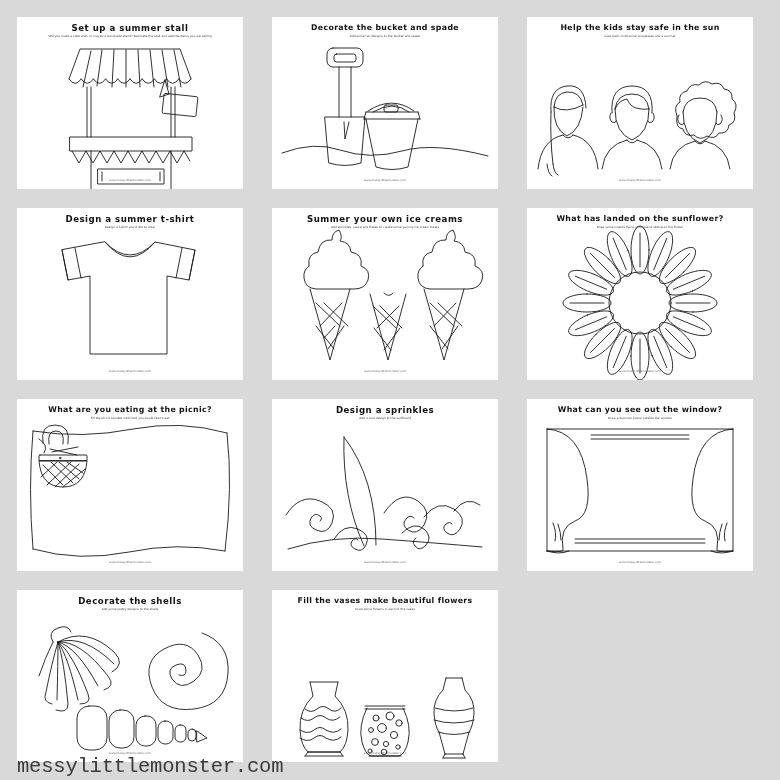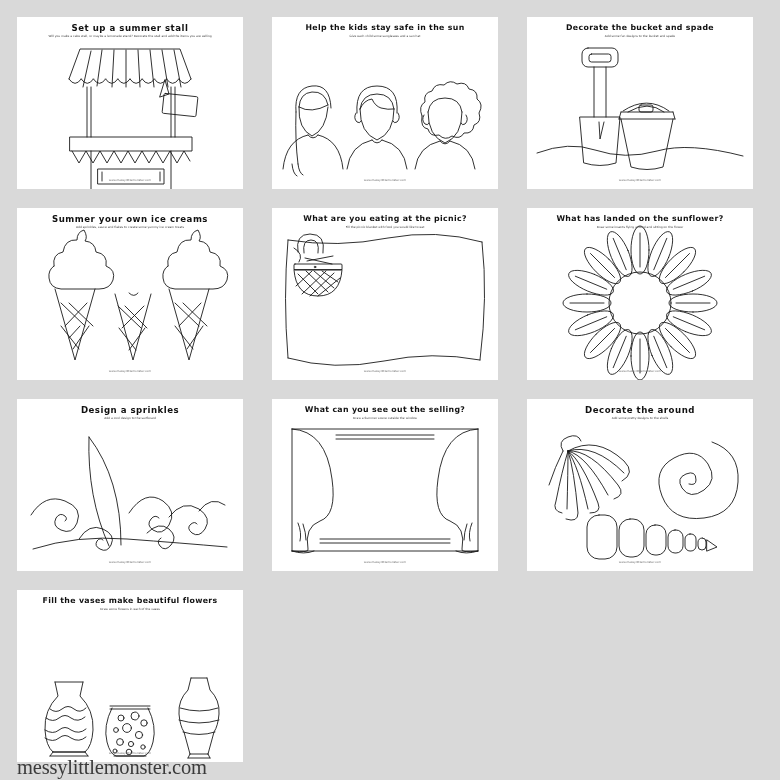--- a/index.html
+++ b/index.html
@@ -79,21 +79,21 @@
     stroke-linecap:round;
     stroke-linejoin:round;
     vector-effect:non-scaling-stroke;
   }
   .brand{
     position:absolute;
     left:17px;
     bottom:3px;
     font-size:20.5px;
     color:#3a3a3a;
-    font-family:Liberation Serif, serif;
+    font-family:Liberation Mono, monospace;
     letter-spacing:-0.2px;
     line-height:1;
   }
 </style>
 </head>
 <body>
 
 <div id="board">
   <div class="grid">
 
@@ -134,60 +134,20 @@
           <rect x="81" y="152" width="66" height="15"></rect>
           <path d="M85 155 L85 164"></path>
             <path d="M143 155 L143 164"></path>
         </svg>
         <div class="wm">www.messylittlemonster.com</div>
       </div>
     </div>
 
     <div class="sheet">
       <div class="inner">
-        <div class="title small">Help the kids stay safe in the sun</div>
-        <div class="subtitle">Give each child some sunglasses and a sun hat</div>
-        <svg class="art" viewBox="0 0 226 172">
-
-          <path d="M24 95 q-2 -24 16 -26 q18 -2 19 22"></path>
-          <path d="M24 95 q-1 28 2 52"></path>
-          <path d="M20 147 q1 10 5 12"></path>
-          <path d="M26 147 q1 9 5 11"></path>
-          <path d="M27 90 q1 -14 13 -15 q13 -1 16 13"></path>
-          <path d="M27 90 q-1 22 13 29 q14 -6 16 -29"></path>
-          <path d="M27 90 q12 7 29 -2"></path>
-          <path d="M36 118 q5 6 10 0"></path>
-          <path d="M36 118 q-22 5 -25 34"></path>
-          <path d="M46 118 q22 5 25 34"></path>
-
-          <path d="M85 96 q-2 -27 20 -27 q22 0 20 27"></path>
-          <path d="M88 92 q2 -15 17 -15 q15 0 17 15"></path>
-          <path d="M88 92 q0 24 17 31 q17 -7 17 -31"></path>
-          <path d="M88 92 q4 -9 12 -10 q3 7 9 9 q7 2 13 1"></path>
-          <path d="M84 96 q-3 5 1 9 q3 2 4 -1"></path>
-          <path d="M126 96 q3 5 -1 9 q-3 2 -4 -1"></path>
-          <path d="M100 123 q5 6 10 0"></path>
-          <path d="M100 123 q-22 5 -25 29"></path>
-          <path d="M110 123 q22 5 25 29"></path>
-
-          <path d="M150 99 q-4 -10 3 -14 q-2 -9 7 -11 q3 -8 12 -6 q6 -6 13 -1 q9 -3 12 5 q9 1 8 10 q7 5 2 14 q3 9 -5 12 q-1 9 -10 8 q-4 7 -12 3 q-7 5 -13 -1 q-9 2 -11 -6 q-8 -1 -6 -13"></path>
-          <path d="M156 95 q2 -14 17 -14 q15 0 17 14"></path>
-          <path d="M156 95 q0 24 17 31 q17 -7 17 -31"></path>
-          <path d="M152 98 q-3 5 1 9 q3 2 4 -1"></path>
-          <path d="M194 98 q3 5 -1 9 q-3 2 -4 -1"></path>
-          <path d="M168 124 q5 6 10 0"></path>
-          <path d="M168 124 q-22 5 -25 28"></path>
-          <path d="M178 124 q22 5 25 28"></path>
-        </svg>
-        <div class="wm">www.messylittlemonster.com</div>
-      </div>
-    </div>
-
-    <div class="sheet">
-      <div class="inner">
         <div class="title small">Decorate the bucket and spade</div>
         <div class="subtitle">Add some fun designs to the bucket and spade</div>
         <svg class="art" viewBox="0 0 226 172">
           <path d="M10 136 q32 -12 58 -3 q30 10 62 1 q32 -9 86 5"></path>
           <rect x="55" y="31" width="36" height="19" rx="6"></rect>
           <rect x="62" y="37" width="22" height="8" rx="2.5"></rect>
           <path d="M67 50 L67 100"></path>
             <path d="M79 50 L79 100"></path>
           <path d="M53 100 L93 100 L89 146 q-16 5 -32 0 Z"></path>
           <path d="M72 105 L73 122 L77 105"></path>
@@ -197,21 +157,76 @@
           <path d="M94 95 L146 95"></path>
           <path d="M92 102 L148 102"></path>
           <path d="M94 95 L92 102"></path>
             <path d="M146 95 L148 102"></path>
           <path d="M94 102 L104 150 q16 5 32 0 L146 102"></path>
         </svg>
         <div class="wm">www.messylittlemonster.com</div>
       </div>
     </div>
 
-
+    <div class="sheet">
+      <div class="inner">
+        <div class="title small">Help the kids stay safe in the sun</div>
+        <div class="subtitle">Give each child some sunglasses and a sun hat</div>
+        <svg class="art" viewBox="0 0 226 172">
+
+          <path d="M24 95 q-2 -24 16 -26 q18 -2 19 22"></path>
+          <path d="M24 95 q-1 28 2 52"></path>
+          <path d="M20 147 q1 10 5 12"></path>
+          <path d="M26 147 q1 9 5 11"></path>
+          <path d="M27 90 q1 -14 13 -15 q13 -1 16 13"></path>
+          <path d="M27 90 q-1 22 13 29 q14 -6 16 -29"></path>
+          <path d="M27 90 q12 7 29 -2"></path>
+          <path d="M36 118 q5 6 10 0"></path>
+          <path d="M36 118 q-22 5 -25 34"></path>
+          <path d="M46 118 q22 5 25 34"></path>
+
+          <path d="M85 96 q-2 -27 20 -27 q22 0 20 27"></path>
+          <path d="M88 92 q2 -15 17 -15 q15 0 17 15"></path>
+          <path d="M88 92 q0 24 17 31 q17 -7 17 -31"></path>
+          <path d="M88 92 q4 -9 12 -10 q3 7 9 9 q7 2 13 1"></path>
+          <path d="M84 96 q-3 5 1 9 q3 2 4 -1"></path>
+          <path d="M126 96 q3 5 -1 9 q-3 2 -4 -1"></path>
+          <path d="M100 123 q5 6 10 0"></path>
+          <path d="M100 123 q-22 5 -25 29"></path>
+          <path d="M110 123 q22 5 25 29"></path>
+
+          <path d="M150 99 q-4 -10 3 -14 q-2 -9 7 -11 q3 -8 12 -6 q6 -6 13 -1 q9 -3 12 5 q9 1 8 10 q7 5 2 14 q3 9 -5 12 q-1 9 -10 8 q-4 7 -12 3 q-7 5 -13 -1 q-9 2 -11 -6 q-8 -1 -6 -13"></path>
+          <path d="M156 95 q2 -14 17 -14 q15 0 17 14"></path>
+          <path d="M156 95 q0 24 17 31 q17 -7 17 -31"></path>
+          <path d="M152 98 q-3 5 1 9 q3 2 4 -1"></path>
+          <path d="M194 98 q3 5 -1 9 q-3 2 -4 -1"></path>
+          <path d="M168 124 q5 6 10 0"></path>
+          <path d="M168 124 q-22 5 -25 28"></path>
+          <path d="M178 124 q22 5 25 28"></path>
+        </svg>
+        <div class="wm">www.messylittlemonster.com</div>
+      </div>
+    </div>
+
+
+    <div class="sheet">
+      <div class="inner">
+        <div class="title">Design a summer t-shirt</div>
+        <div class="subtitle">Design a t-shirt you'd like to wear</div>
+        <svg class="art" viewBox="0 0 226 172">
+          <path d="M88 34 q25 26 50 0 L178 42 L172 72 L150 68 L150 146 L73 146 L73 68 L51 72 L45 42 Z"></path>
+          <path d="M88 34 q25 30 50 0"></path>
+          <path d="M51 72 L45 42"></path>
+          <path d="M172 72 L178 42"></path>
+          <path d="M58 40 L64 70"></path>
+          <path d="M165 40 L159 70"></path>
+        </svg>
+        <div class="wm">www.messylittlemonster.com</div>
+      </div>
+    </div>
 
     <div class="sheet">
       <div class="inner">
         <div class="title">Summer your own ice creams</div>
         <div class="subtitle">Add sprinkles, sauce and flakes to create some yummy ice cream treats</div>
         <svg class="art" viewBox="0 0 226 172">
 
           <path d="M37 58 q-2 -12 9 -14 q2 -13 14 -12 q0 -8 7 -10 q4 7 1 11 q10 1 11 11 q12 2 10 14 q10 4 7 14 q-3 9 -14 9 L44 81 q-11 -1 -12 -11 q-1 -8 5 -12"></path>
           <path d="M38 81 L58 152 L78 81"></path>
           <path d="M44 95 L68 118"></path>
@@ -229,20 +244,99 @@
           <path d="M102 120 L119 142"></path>
           <path d="M112 85 q5 5 9 0"></path>
 
           <path d="M151 58 q-2 -12 9 -14 q2 -13 14 -12 q0 -8 7 -10 q4 7 1 11 q10 1 11 11 q12 2 10 14 q10 4 7 14 q-3 9 -14 9 L158 81 q-11 -1 -12 -11 q-1 -8 5 -12"></path>
           <path d="M152 81 L172 152 L192 81"></path>
           <path d="M158 95 L182 118"></path>
             <path d="M166 95 L190 118"></path>
           <path d="M162 118 L184 95"></path>
             <path d="M170 141 L186 118"></path>
           <path d="M158 118 L176 141"></path>
+        </svg>
+        <div class="wm">www.messylittlemonster.com</div>
+      </div>
+    </div>
+
+    <div class="sheet">
+      <div class="inner">
+        <div class="title small">What has landed on the sunflower?</div>
+        <div class="subtitle">Draw some insects flying around and sitting on the flower</div>
+        <svg class="art" viewBox="0 0 226 172">
+          <g id="petals">
+            <g transform="translate(113,95)">
+              <g transform="rotate(0)">
+                  <ellipse cx="0" cy="-53" rx="9" ry="24"></ellipse>
+                  <path d="M0 -70 L0 -36"></path>
+                </g>
+              <g transform="rotate(22.5)">
+                  <ellipse cx="0" cy="-53" rx="9" ry="24"></ellipse>
+                  <path d="M0 -70 L0 -36"></path>
+                </g>
+              <g transform="rotate(45)">
+                  <ellipse cx="0" cy="-53" rx="9" ry="24"></ellipse>
+                  <path d="M0 -70 L0 -36"></path>
+                </g>
+              <g transform="rotate(67.5)">
+                  <ellipse cx="0" cy="-53" rx="9" ry="24"></ellipse>
+                  <path d="M0 -70 L0 -36"></path>
+                </g>
+              <g transform="rotate(90)">
+                  <ellipse cx="0" cy="-53" rx="9" ry="24"></ellipse>
+                  <path d="M0 -70 L0 -36"></path>
+                </g>
+              <g transform="rotate(112.5)">
+                  <ellipse cx="0" cy="-53" rx="9" ry="24"></ellipse>
+                  <path d="M0 -70 L0 -36"></path>
+                </g>
+              <g transform="rotate(135)">
+                  <ellipse cx="0" cy="-53" rx="9" ry="24"></ellipse>
+                  <path d="M0 -70 L0 -36"></path>
+                </g>
+              <g transform="rotate(157.5)">
+                  <ellipse cx="0" cy="-53" rx="9" ry="24"></ellipse>
+                  <path d="M0 -70 L0 -36"></path>
+                </g>
+              <g transform="rotate(180)">
+                  <ellipse cx="0" cy="-53" rx="9" ry="24"></ellipse>
+                  <path d="M0 -70 L0 -36"></path>
+                </g>
+              <g transform="rotate(202.5)">
+                  <ellipse cx="0" cy="-53" rx="9" ry="24"></ellipse>
+                  <path d="M0 -70 L0 -36"></path>
+                </g>
+              <g transform="rotate(225)">
+                  <ellipse cx="0" cy="-53" rx="9" ry="24"></ellipse>
+                  <path d="M0 -70 L0 -36"></path>
+                </g>
+              <g transform="rotate(247.5)">
+                  <ellipse cx="0" cy="-53" rx="9" ry="24"></ellipse>
+                  <path d="M0 -70 L0 -36"></path>
+                </g>
+              <g transform="rotate(270)">
+                  <ellipse cx="0" cy="-53" rx="9" ry="24"></ellipse>
+                  <path d="M0 -70 L0 -36"></path>
+                </g>
+              <g transform="rotate(292.5)">
+                  <ellipse cx="0" cy="-53" rx="9" ry="24"></ellipse>
+                  <path d="M0 -70 L0 -36"></path>
+                </g>
+              <g transform="rotate(315)">
+                  <ellipse cx="0" cy="-53" rx="9" ry="24"></ellipse>
+                  <path d="M0 -70 L0 -36"></path>
+                </g>
+              <g transform="rotate(337.5)">
+                  <ellipse cx="0" cy="-53" rx="9" ry="24"></ellipse>
+                  <path d="M0 -70 L0 -36"></path>
+                </g>
+            </g>
+          </g>
+          <circle cx="113" cy="95" r="31"></circle>
         </svg>
         <div class="wm">www.messylittlemonster.com</div>
       </div>
     </div>
 
     <div class="sheet">
       <div class="inner">
         <div class="title small">What are you eating at the picnic?</div>
         <div class="subtitle">Fill the picnic blanket with food you would like to eat</div>
         <svg class="art" viewBox="0 0 226 172">
@@ -266,119 +360,40 @@
           <path d="M35 53 L61 48"></path>
             <path d="M33 50 L60 56"></path>
           <circle cx="43" cy="59" r="0.8"></circle>
         </svg>
         <div class="wm">www.messylittlemonster.com</div>
       </div>
     </div>
 
     <div class="sheet">
       <div class="inner">
-        <div class="title small">What has landed on the sunflower?</div>
-        <div class="subtitle">Draw some insects flying around and sitting on the flower</div>
-        <svg class="art" viewBox="0 0 226 172">
-          <g id="petals">
-            <g transform="translate(113,95)">
-              <g transform="rotate(0)">
-                  <ellipse cx="0" cy="-53" rx="9" ry="24"></ellipse>
-                  <path d="M0 -70 L0 -36"></path>
-                </g>
-              <g transform="rotate(22.5)">
-                  <ellipse cx="0" cy="-53" rx="9" ry="24"></ellipse>
-                  <path d="M0 -70 L0 -36"></path>
-                </g>
-              <g transform="rotate(45)">
-                  <ellipse cx="0" cy="-53" rx="9" ry="24"></ellipse>
-                  <path d="M0 -70 L0 -36"></path>
-                </g>
-              <g transform="rotate(67.5)">
-                  <ellipse cx="0" cy="-53" rx="9" ry="24"></ellipse>
-                  <path d="M0 -70 L0 -36"></path>
-                </g>
-              <g transform="rotate(90)">
-                  <ellipse cx="0" cy="-53" rx="9" ry="24"></ellipse>
-                  <path d="M0 -70 L0 -36"></path>
-                </g>
-              <g transform="rotate(112.5)">
-                  <ellipse cx="0" cy="-53" rx="9" ry="24"></ellipse>
-                  <path d="M0 -70 L0 -36"></path>
-                </g>
-              <g transform="rotate(135)">
-                  <ellipse cx="0" cy="-53" rx="9" ry="24"></ellipse>
-                  <path d="M0 -70 L0 -36"></path>
-                </g>
-              <g transform="rotate(157.5)">
-                  <ellipse cx="0" cy="-53" rx="9" ry="24"></ellipse>
-                  <path d="M0 -70 L0 -36"></path>
-                </g>
-              <g transform="rotate(180)">
-                  <ellipse cx="0" cy="-53" rx="9" ry="24"></ellipse>
-                  <path d="M0 -70 L0 -36"></path>
-                </g>
-              <g transform="rotate(202.5)">
-                  <ellipse cx="0" cy="-53" rx="9" ry="24"></ellipse>
-                  <path d="M0 -70 L0 -36"></path>
-                </g>
-              <g transform="rotate(225)">
-                  <ellipse cx="0" cy="-53" rx="9" ry="24"></ellipse>
-                  <path d="M0 -70 L0 -36"></path>
-                </g>
-              <g transform="rotate(247.5)">
-                  <ellipse cx="0" cy="-53" rx="9" ry="24"></ellipse>
-                  <path d="M0 -70 L0 -36"></path>
-                </g>
-              <g transform="rotate(270)">
-                  <ellipse cx="0" cy="-53" rx="9" ry="24"></ellipse>
-                  <path d="M0 -70 L0 -36"></path>
-                </g>
-              <g transform="rotate(292.5)">
-                  <ellipse cx="0" cy="-53" rx="9" ry="24"></ellipse>
-                  <path d="M0 -70 L0 -36"></path>
-                </g>
-              <g transform="rotate(315)">
-                  <ellipse cx="0" cy="-53" rx="9" ry="24"></ellipse>
-                  <path d="M0 -70 L0 -36"></path>
-                </g>
-              <g transform="rotate(337.5)">
-                  <ellipse cx="0" cy="-53" rx="9" ry="24"></ellipse>
-                  <path d="M0 -70 L0 -36"></path>
-                </g>
-            </g>
-          </g>
-          <circle cx="113" cy="95" r="31"></circle>
-        </svg>
-        <div class="wm">www.messylittlemonster.com</div>
-      </div>
-    </div>
-
-    <div class="sheet">
-      <div class="inner">
         <div class="title">Design a sprinkles</div>
         <div class="subtitle">Add a cool design to the surfboard</div>
         <svg class="art" viewBox="0 0 226 172">
           <path d="M16 150 q44 -14 94 -10 q54 4 100 8"></path>
           <path d="M72 38 q32 42 32 108"></path>
           <path d="M72 38 q-2 60 20 109"></path>
           <path d="M14 116 q14 -22 34 -14 q18 7 12 22 q-5 12 -16 7 q-9 -4 -5 -12 q4 -6 9 -2 q3 3 0 5"></path>
           <path d="M62 140 q10 -16 24 -10 q13 6 8 16 q-4 8 -11 4 q-6 -3 -3 -8 q3 -4 6 -1"></path>
           <path d="M112 114 q16 -24 34 -12 q14 10 6 24 q-7 11 -16 5 q-7 -5 -2 -11 q4 -5 8 -1"></path>
           <path d="M130 134 q12 -12 22 -4 q9 8 2 16 q-6 7 -11 1 q-4 -5 1 -8"></path>
           <path d="M152 118 q14 -18 30 -8 q13 9 6 20 q-6 9 -13 4 q-6 -5 -1 -9 q4 -3 6 0"></path>
           <path d="M182 112 q12 -16 26 -6"></path>
         </svg>
         <div class="wm">www.messylittlemonster.com</div>
       </div>
     </div>
 
     <div class="sheet">
       <div class="inner">
-        <div class="title small">What can you see out the selling?</div>
+        <div class="title small">What can you see out the window?</div>
         <div class="subtitle">Draw a Summer scene outside the window</div>
         <svg class="art" viewBox="0 0 226 172">
           <path d="M20 30 L206 30"></path>
           <path d="M20 30 L20 152"></path>
           <path d="M206 30 L206 152"></path>
           <path d="M20 152 L206 152"></path>
           <path d="M64 36 L162 36"></path>
           <path d="M64 40 L162 40"></path>
           <path d="M48 140 L178 140"></path>
           <path d="M48 144 L178 144"></path>
@@ -390,21 +405,21 @@
           <path d="M195 125 q-3 9 -3 16"></path>
           <path d="M20 152 q12 4 22 0"></path>
           <path d="M206 152 q-12 4 -22 0"></path>
         </svg>
         <div class="wm">www.messylittlemonster.com</div>
       </div>
     </div>
 
     <div class="sheet">
       <div class="inner">
-        <div class="title">Decorate the around</div>
+        <div class="title">Decorate the shells</div>
         <div class="subtitle">Add some pretty designs to the shells</div>
         <svg class="art" viewBox="0 0 226 172">
 
           <g transform="translate(36,40)">
             <path d="M0 12 q-6 -10 5 -14 q10 -4 13 4"></path>
             <path d="M5 12 q28 -16 56 10 q12 12 -2 20"></path>
             <path d="M5 12 q26 -8 56 22"></path>
             <path d="M5 12 q22 -2 50 34 q8 10 -4 14"></path>
             <path d="M5 12 q18 4 40 44"></path>
             <path d="M5 12 q14 10 30 52 q4 10 -8 10"></path>

